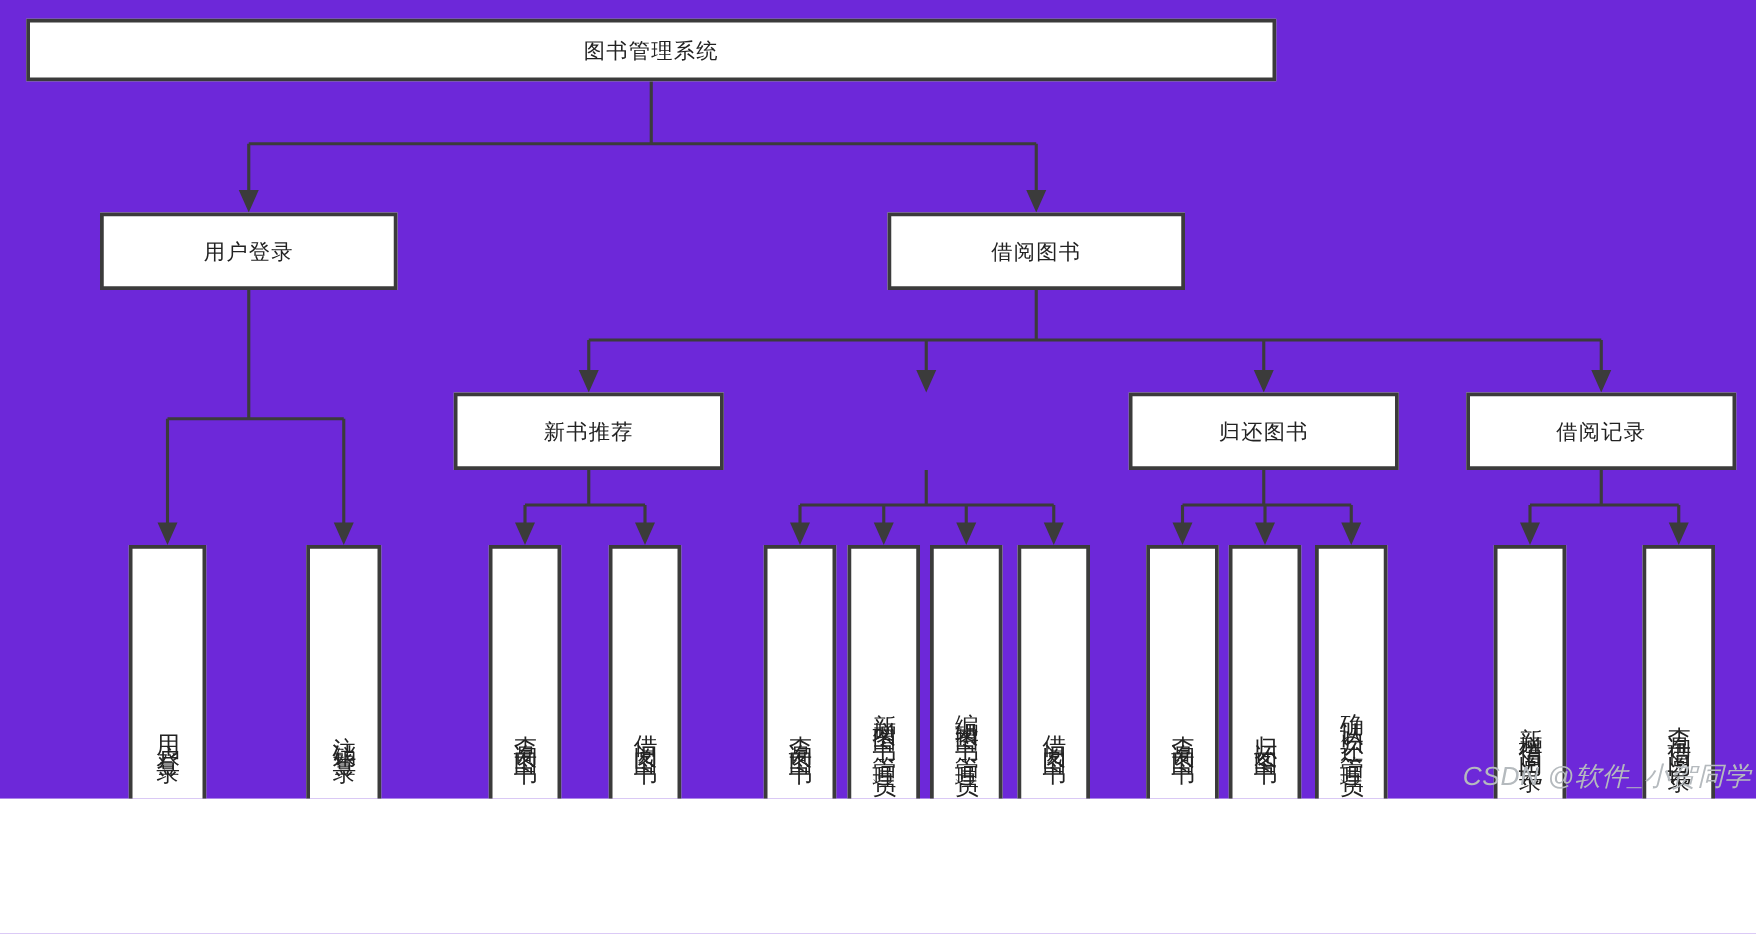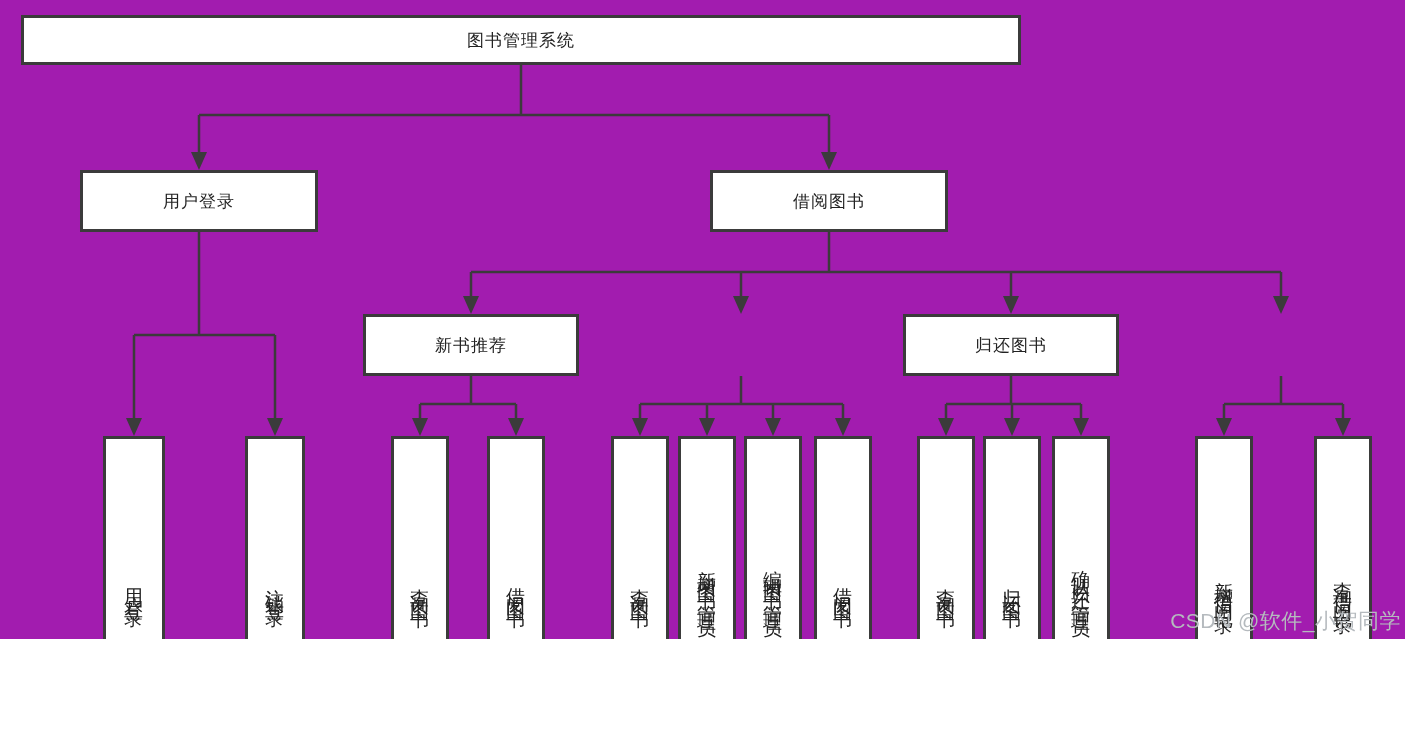--- a/index.html
+++ b/index.html
@@ -1,19 +1,19 @@
 <!DOCTYPE html>
 <html><head>
 <meta charset="utf-8">
 <style>
   html,body { margin:0; padding:0; background:#fff; }
   .stage {
     position:relative;
     width:1405px; height:639px;
-    background:#a21caf;
+    background:#6d28d9;
     overflow:hidden;
     font-family:"Liberation Sans","DejaVu Sans",sans-serif;
   }
   .wires { position:absolute; left:0; top:0; z-index:1; }
   .box {
     position:absolute;
     box-sizing:border-box;
     background:#ffffff;
     border:3px solid #3b3b3b;
     display:flex;
@@ -32,20 +32,21 @@
     color:#222222;
   }
   .watermark {
     position:absolute;
     right:4px; bottom:4px;
     z-index:5;
     font-size:21px;
     color:#b5babe;
     letter-spacing:0.5px;
     white-space:nowrap;
+    font-style:italic;
   }
 </style>
 </head>
 <body>
 
 <div class="stage">
 
   <svg class="wires" width="1405" height="747" viewBox="0 0 1405 747">
     <path fill="none" stroke="#3b3b3b" stroke-width="2.5" d="
       M521 65 V115 M199 115 H829 M199 115 V153 M829 115 V153
@@ -87,20 +88,23 @@
   <div class="box" style="left:710px;top:170px;width:238px;height:62px">
     <span class="h-label">借阅图书</span>
   </div>
 
   <div class="box" style="left:363px;top:314px;width:216px;height:62px">
     <span class="h-label">新书推荐</span>
   </div>
   <div class="box" style="left:903px;top:314px;width:216px;height:62px">
     <span class="h-label">归还图书</span>
   </div>
+  <div class="box" style="left:1173px;top:314px;width:216px;height:62px">
+    <span class="h-label">借阅记录</span>
+  </div>
 
   <div class="box" style="left:103px;top:436px;width:62px;height:301px">
     <span class="vtext">用户登录</span>
   </div>
   <div class="box" style="left:245px;top:436px;width:60px;height:301px">
     <span class="vtext">注销登录</span>
   </div>
 
   <div class="box" style="left:391px;top:436px;width:58px;height:301px">
     <span class="vtext">查询图书</span>

